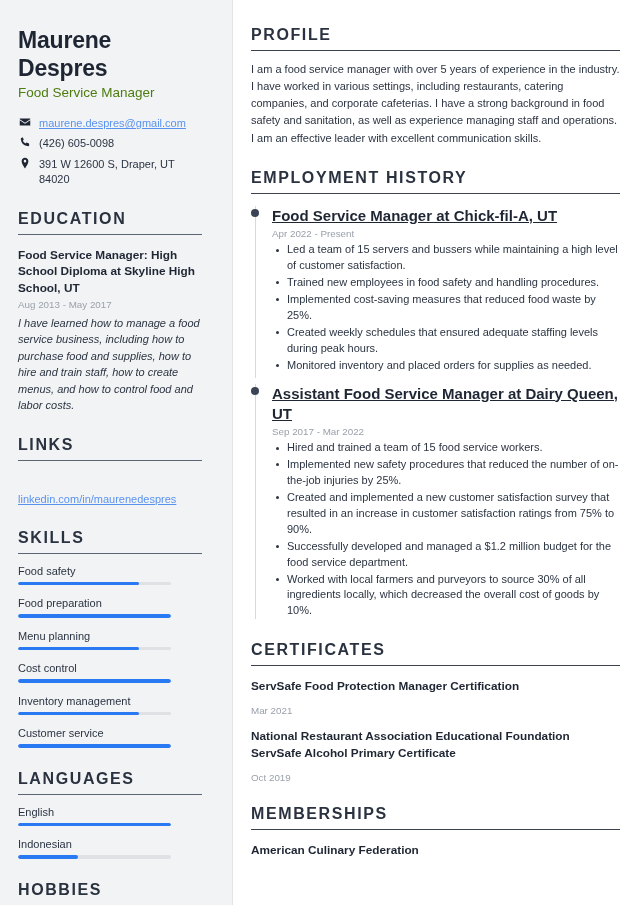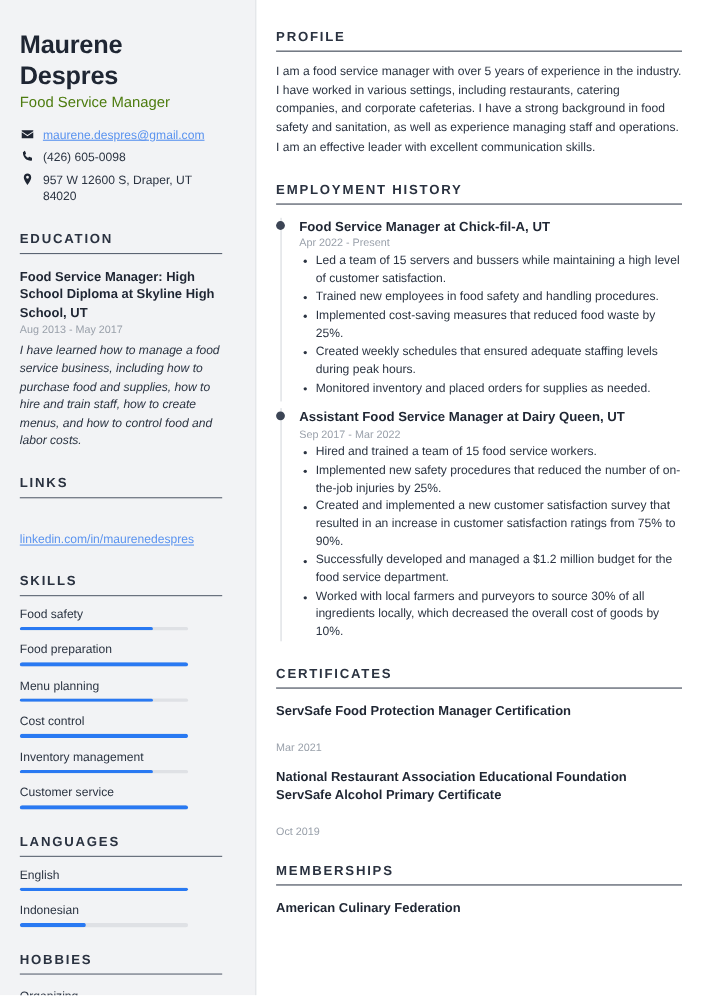--- a/index.html
+++ b/index.html
@@ -59,21 +59,21 @@
   a.linkish {
     color: #5a93ef;
     text-decoration: underline;
     font-size: 11px;
     word-break: break-all;
   }
 
   
   .sec { margin-top: 22px; }
   .sec-head {
-    font-size: 12px;
+    font-size: 16px;
     font-weight: 700;
     letter-spacing: 1.6px;
     color: #2a3240;
     text-transform: uppercase;
     padding-bottom: 6px;
     border-bottom: 1.5px solid #5b6472;
   }
   .main .sec-head { border-bottom: 1.5px solid #3a4352; }
 
   .edu-title {
@@ -156,24 +156,25 @@
   }
   .job:last-child::before { bottom: 0; }
   .dot {
     position: absolute;
     left: 0; top: 3px;
     width: 8px; height: 8px;
     border-radius: 50%;
     background: #3c4555;
   }
   .job-heading {
-    font-size: 12px;
+    font-size: 15px;
     font-weight: 700;
     color: #1f2633;
     line-height: 1.35;
+    text-decoration: underline;
   }
   .job-date {
     font-size: 9.8px;
     color: #9aa1ab;
     margin-top: 2px;
     margin-bottom: 3px;
   }
   ul.bullets {
     list-style: none;
     margin: 0 0 10px 0;
@@ -199,21 +200,21 @@
   .cert-item { margin-top: 12px; }
   .cert-title {
     font-size: 11.8px;
     font-weight: 700;
     color: #1f2633;
     line-height: 1.42;
   }
   .cert-date {
     font-size: 9.8px;
     color: #9aa1ab;
-    margin-top: 20px;
+    margin-top: 10px;
   }
   .mem-item {
     margin-top: 12px;
     font-size: 11.8px;
     font-weight: 700;
     color: #1f2633;
     line-height: 1.42;
   }
 </style>
 </head>
@@ -244,21 +245,21 @@
             </svg>
         </span>
         <span>(426) 605-0098</span>
       </div>
       <div class="contact-row">
         <span class="ico">
           <svg width="12" height="12" viewBox="0 0 16 16" fill="#1f2633">
               <path d="M8 1C5.5 1 3.5 3 3.5 5.5 3.5 9 8 15 8 15s4.5-6 4.5-9.5C12.5 3 10.5 1 8 1zm0 6.2a1.7 1.7 0 1 1 0-3.4 1.7 1.7 0 0 1 0 3.4z"></path>
             </svg>
         </span>
-        <span>957 W 12600 S, Draper, UT 84020</span>
+        <span>391 W 12600 S, Draper, UT 84020</span>
       </div>
     </div>
 
     <section class="sec">
       <div class="sec-head">EDUCATION</div>
       <div class="edu-title">Food Service Manager: High School Diploma at Skyline High School, UT</div>
       <div class="edu-date">Aug 2013 - May 2017</div>
       <div class="edu-desc">I have learned how to manage a food service business, including how to purchase food and supplies, how to hire and train staff, how to create menus, and how to control food and labor costs.</div>
     </section>
 

